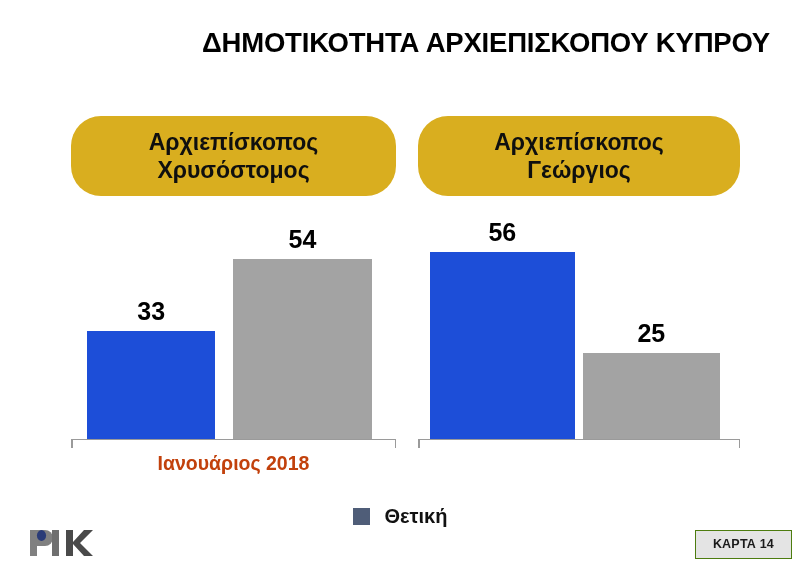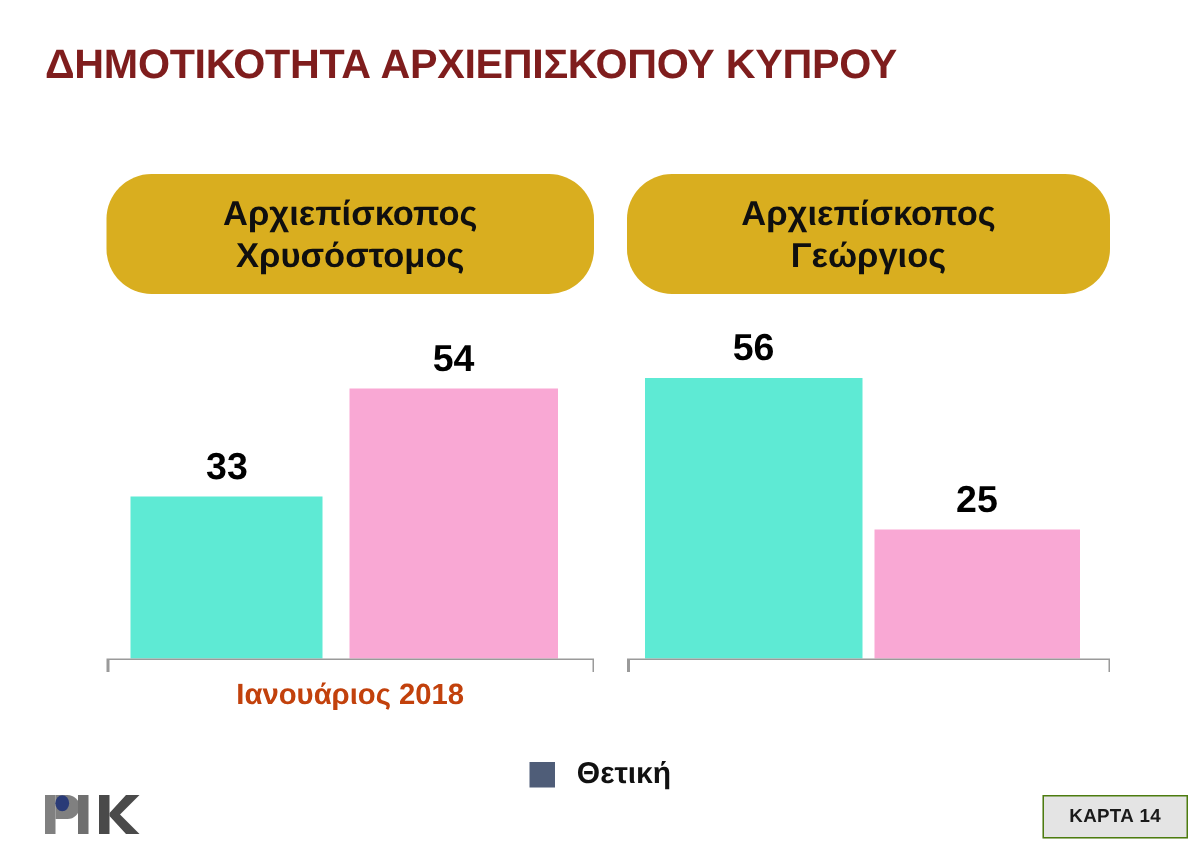--- a/index.html
+++ b/index.html
@@ -16,22 +16,23 @@
   }
 
   
   #title {
     position: absolute;
     left: 30px; top: 27px;
     width: 740px;
     font-size: 27.5px;
     font-weight: bold;
     letter-spacing: -0.2px;
-    color: #7f1d1d;
-    white-space: nowrap;
+    color: #000000;
+    white-space: nowrap;
+    text-align: right;
   }
 
   
   .panel { position: absolute; top: 0; height: 567px; }
   #panel-0 { left: 71px;  width: 325px; }
   #panel-1 { left: 418px; width: 322px; }
 
   .panel-header {
     position: absolute;
     left: 0; top: 116px;
@@ -71,22 +72,22 @@
     width: 1.5px; height: 8px;
     background: #9a9a9a;
   }
   .axis-tick.left  { left: 0; }
   .axis-tick.right { right: 0; }
 
   .bar {
     position: absolute;
     bottom: 1.5px;
   }
-  .bar.positive { background: #5eead4; }
-  .bar.negative { background: #f9a8d4; }
+  .bar.positive { background: #1d4ed8; }
+  .bar.negative { background: #a3a3a3; }
 
   .bar-label {
     position: absolute;
     bottom: 100%;
     left: 50%;
     transform: translateX(-50%);
     margin-bottom: 5px;
     font-size: 25px;
     font-weight: bold;
     color: #000000;

